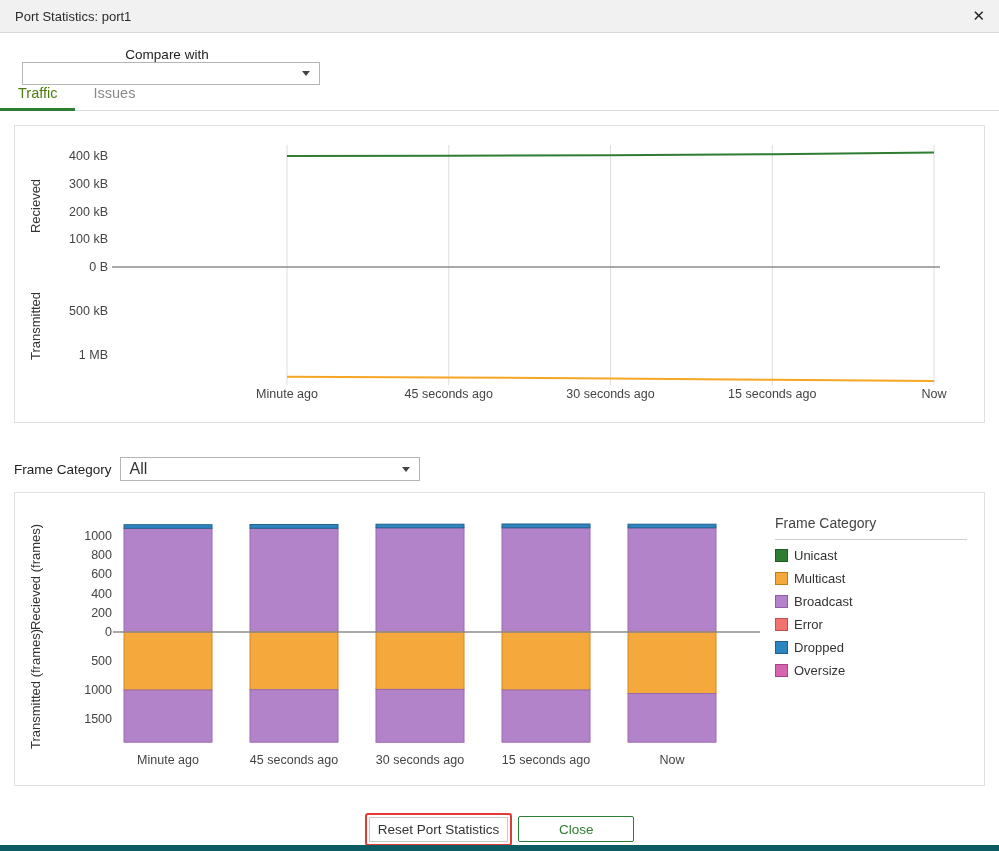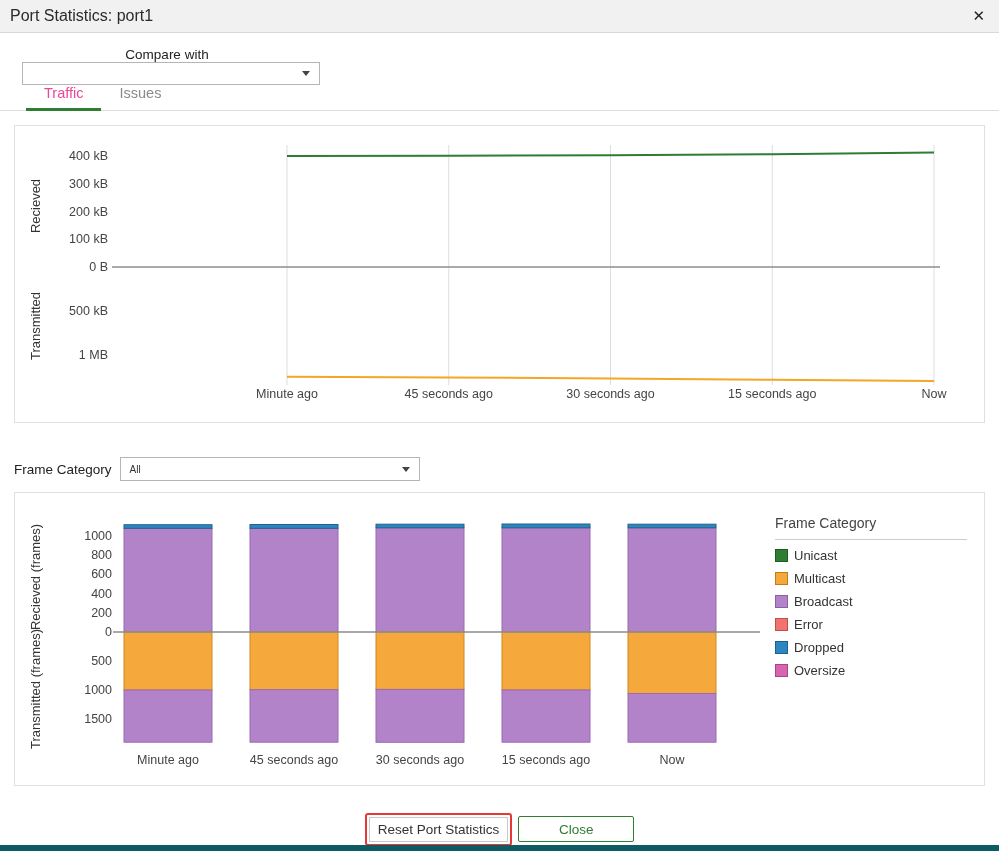--- a/index.html
+++ b/index.html
@@ -6,48 +6,48 @@
   .screen {
     position:relative; width:999px; height:851px; background:#fff; overflow:hidden;
     font-family:"Liberation Sans","DejaVu Sans",sans-serif; color:#333;
   }
   
   .titlebar {
     position:absolute; top:0; left:0; right:0; height:32px;
     background:#f1f1f1; border-bottom:1px solid #d8d8d8;
     display:flex; align-items:center;
   }
-  .titlebar .title { margin-left:10px; font-size:16px; color:#2b2b2b; }
+  .titlebar .title { margin-left:15px; font-size:13px; color:#2b2b2b; }
   .close-x {
     position:absolute; right:14px; top:6px; font-size:15px; font-weight:bold;
     color:#222; cursor:pointer; line-height:20px;
   }
   
   .compare-row { position:absolute; top:47px; left:14px; display:flex; align-items:center;flex-direction:column; }
   .field-label { font-size:13.5px; color:#222; }
   .select-box {
     margin-left:8px; width:298px; height:23px; box-sizing:border-box;
     border:1px solid #b5b5b5; background:#fff; display:flex; align-items:center;
     justify-content:space-between; padding:0 9px; cursor:pointer;
   }
-  .select-value { font-size:10px; color:#333; }
+  .select-value { font-size:16px; color:#333; }
   .chevron {
     width:0; height:0; border-left:4.5px solid transparent;
     border-right:4.5px solid transparent; border-top:5.5px solid #444;
   }
   
   .tabs {
     position:absolute; top:80px; left:0; right:0; height:31px;
     border-bottom:1px solid #ddd; display:flex; box-sizing:border-box;
   }
   .tab {
     padding:0 18px; font-size:14.5px; line-height:27px; color:#8a8a8a;
     cursor:pointer; border-bottom:3px solid transparent; box-sizing:border-box; height:31px;
   }
-  .tab.active { color:#ec4899; border-bottom-color:#2e7d32;margin-left:26px; }
+  .tab.active { color:#4d7c0f; border-bottom-color:#2e7d32; }
   
   .panel { position:absolute; left:14px; width:969px; border:1px solid #e0e0e0; background:#fff; box-sizing:content-box; }
   .panel1 { top:125px; height:296px; }
   .panel2 { top:492px; height:292px; }
   .panel svg { display:block; }
   .svgtick { font-family:"Liberation Sans","DejaVu Sans",sans-serif; font-size:12.5px; fill:#444; }
   .svgaxis { font-family:"Liberation Sans","DejaVu Sans",sans-serif; font-size:13px; fill:#333; }
   
   .fc-row { position:absolute; top:457px; left:14px; display:flex; align-items:center; }
   .fc-row .select-box { width:300px; height:24px; }

